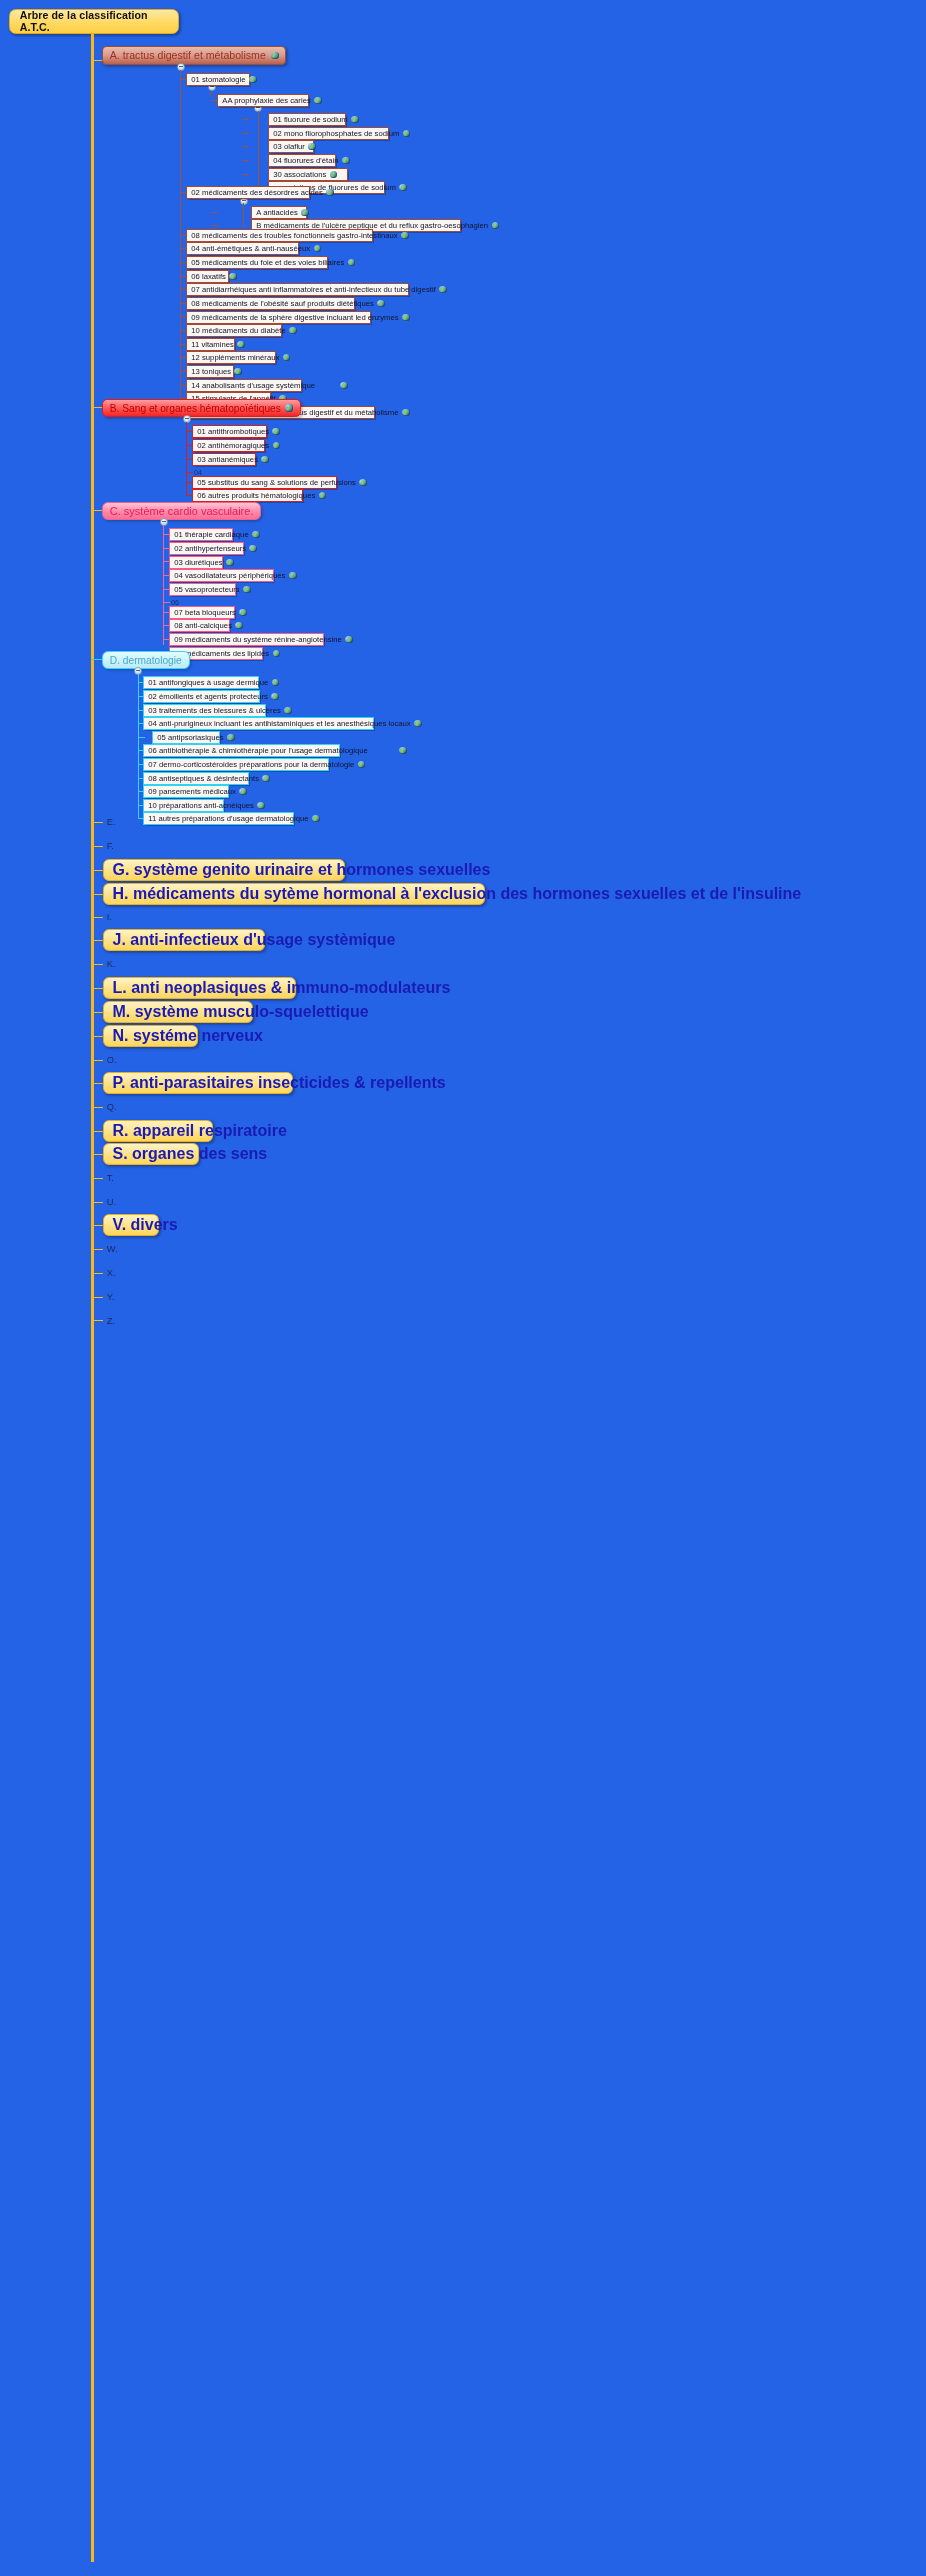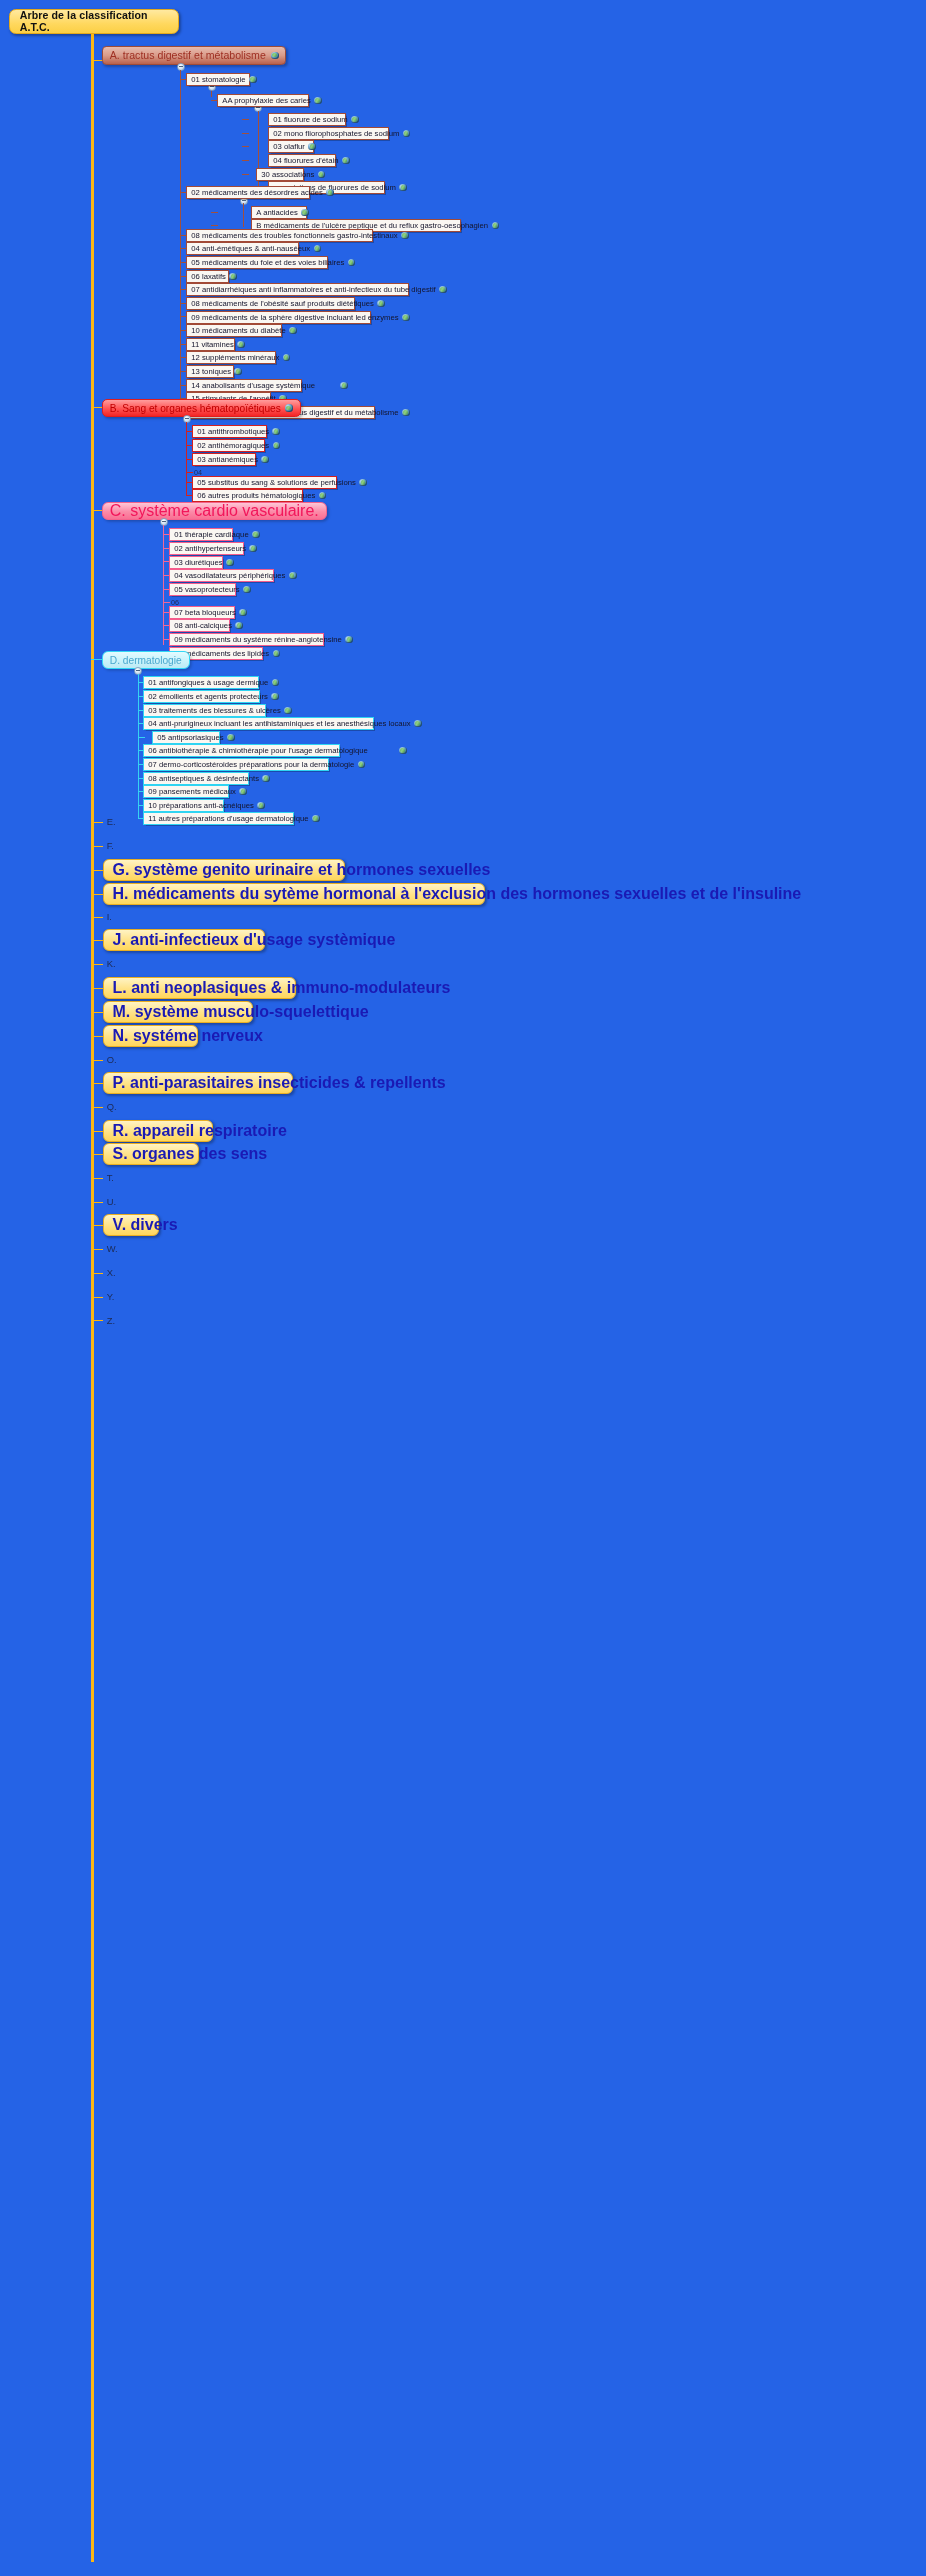--- a/index.html
+++ b/index.html
@@ -71,21 +71,21 @@
     font-size:10.2px; color:#c00000; white-space:nowrap;
   }
   
   #sec-c-head{
     left:102px; top:502px; height:18px;
     border-radius:6px;
     background:linear-gradient(#ffc6d6,#fb8aa7 55%,#f96f93);
     border:1.2px solid #f4628c;
     display:flex; align-items:center; padding:0 6.8px;
     box-shadow:1.7px 1.7px 2.6px rgba(0,0,0,.22);
-    font-size:16px; color:#f2165b; white-space:nowrap;
+    font-size:11px; color:#f2165b; white-space:nowrap;
   }
   
   #sec-d-head{
     left:102px; top:651px; height:18px;
     border-radius:6px;
     background:linear-gradient(#e3fbff,#c9f3fb 55%,#bdeaf4);
     border:1.2px solid #32d7f5;
     display:flex; align-items:center; padding:0 6.8px;
     box-shadow:1.7px 1.7px 2.6px rgba(0,0,0,.18);
     font-size:10.2px; color:#4aa8cf; white-space:nowrap;
@@ -198,21 +198,21 @@
     <div class="leaf bA" style="left: 268px; top: 140px; width: 46px;">
       <span>03 olaflur</span>
       <span class="globe"></span>
     </div>
     <div class="hline abs hA" style="left: 242px; top: 160px; width: 6.8px;"></div>
     <div class="leaf bA" style="left: 268px; top: 154px; width: 68px;">
       <span>04 fluorures d'étain</span>
       <span class="globe"></span>
     </div>
     <div class="hline abs hA" style="left: 242px; top: 174px; width: 6.8px;"></div>
-    <div class="leaf bA" style="left: 256px; top: 168px; width: 48px;">
+    <div class="leaf bA" style="left: 268px; top: 168px; width: 80px;">
       <span>30 associations</span>
       <span class="globe"></span>
     </div>
     <div class="hline abs hA" style="left: 242px; top: 187px; width: 6.8px;"></div>
     <div class="leaf bA" style="left: 268px; top: 181px; width: 117px;">
       <span>associations de fluorures de sodium</span>
       <span class="globe"></span>
     </div>
     <div class="hline abs hA" style="left: 180px; top: 192px; width: 6.8px;"></div>
     <div class="leaf bA" style="left: 186px; top: 186px; width: 124px;">

